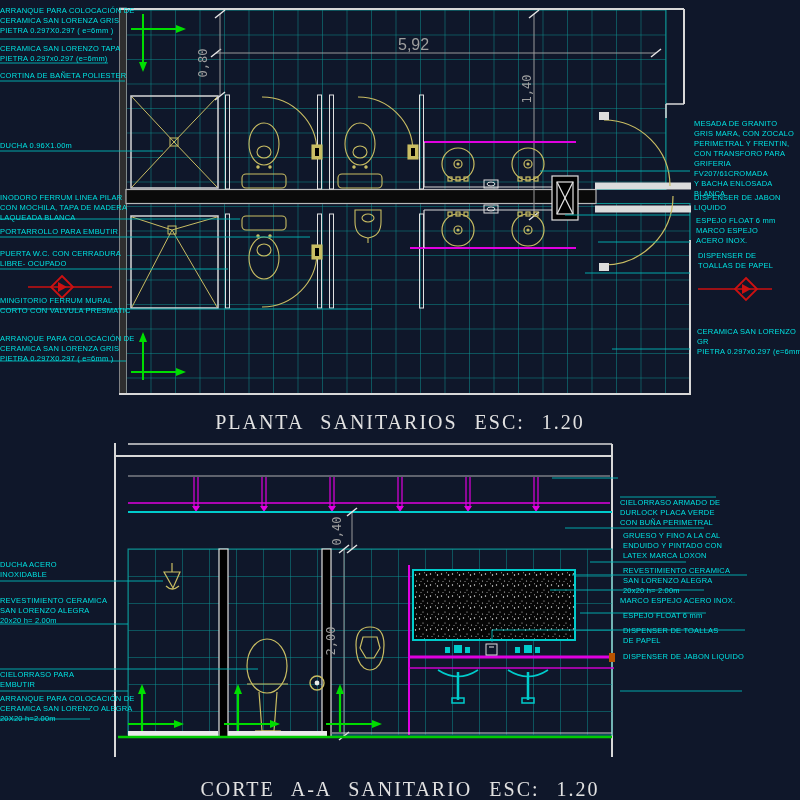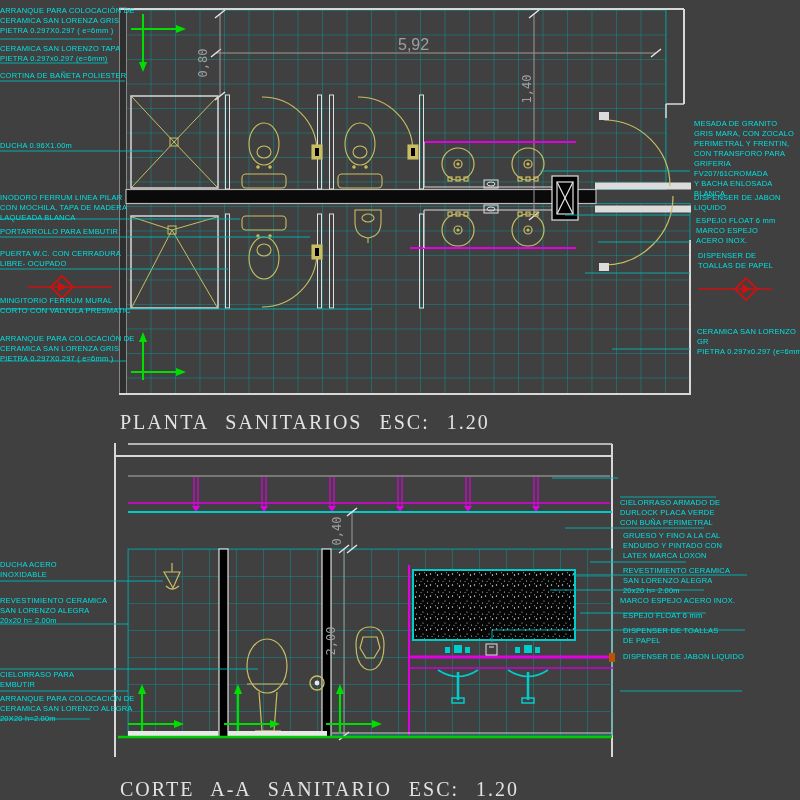--- a/index.html
+++ b/index.html
@@ -1,26 +1,26 @@
 <!DOCTYPE html>
 <html><head>
 <meta charset="utf-8">
 <style>
   html,body{margin:0;padding:0;background:#000;}
-  #sheet{position:relative;width:800px;height:800px;background:#404040;overflow:hidden;
+  #sheet{position:relative;width:800px;height:800px;background:#0f172a;overflow:hidden;
          font-family:"Liberation Sans",sans-serif;}
   #cad{position:absolute;left:0;top:0;}
   .lbl{position:absolute;color:#00e0e0;font-size:7.5px;line-height:10px;
        white-space:pre-line;letter-spacing:0.2px;}
   .lbl.right{width:110px;}
   .lbl.secright{width:180px;margin-top:32px;}
   .dim{position:absolute;color:#9f9f9f;font-size:16px;font-family:Liberation Sans, sans-serif;}
   .dimv{position:absolute;width:44px;text-align:center;color:#9f9f9f;font-size:12px;
         font-family:"DejaVu Sans Mono",monospace;transform:rotate(-90deg);}
-  .title{position:absolute;left:120px;width:560px;text-align:left;color:#e2e2e2;
+  .title{position:absolute;left:120px;width:560px;text-align:center;color:#e2e2e2;
          font-family:"Liberation Serif","DejaVu Serif",serif;font-size:20px;
          letter-spacing:2px;word-spacing:10px;}
 </style>
 </head>
 <body>
 
 <div id="sheet">
 
 <svg id="cad" width="800" height="800" viewBox="0 0 800 800">
   <defs>

